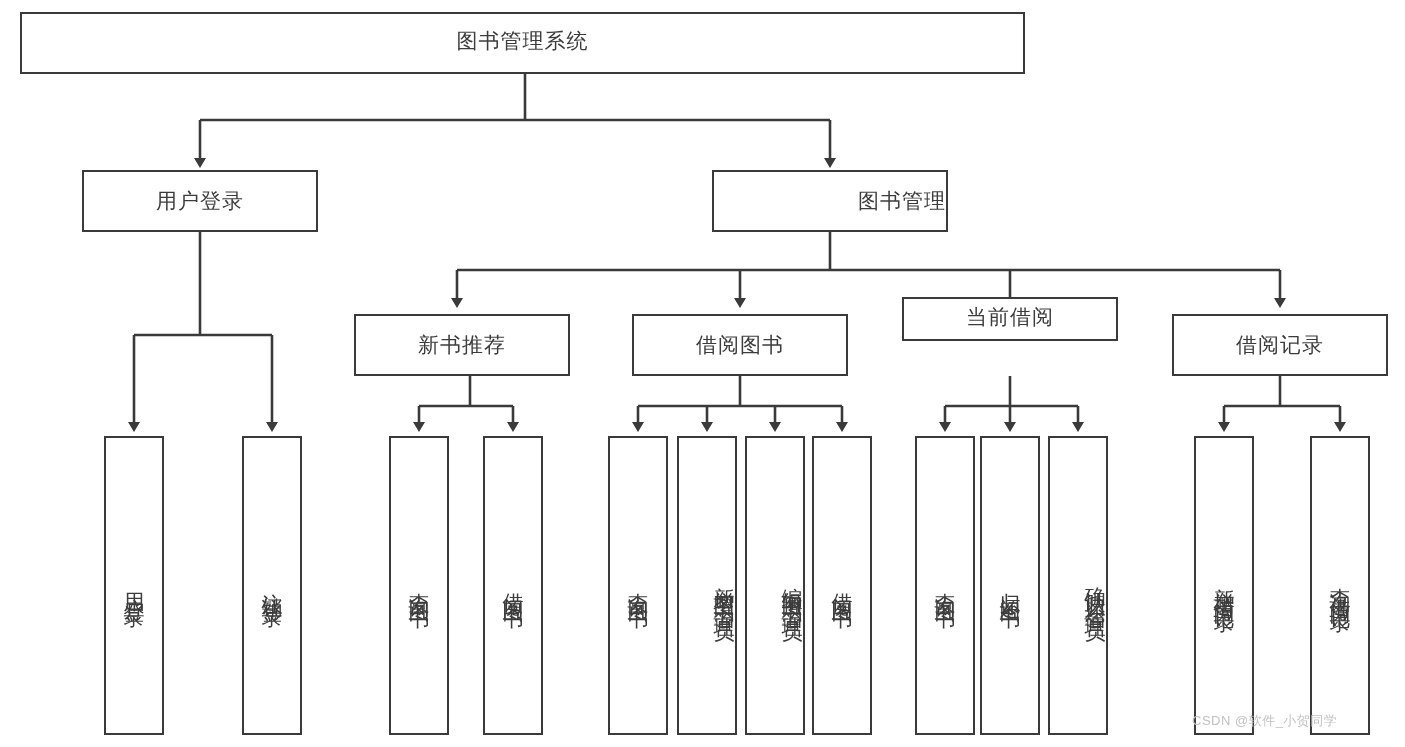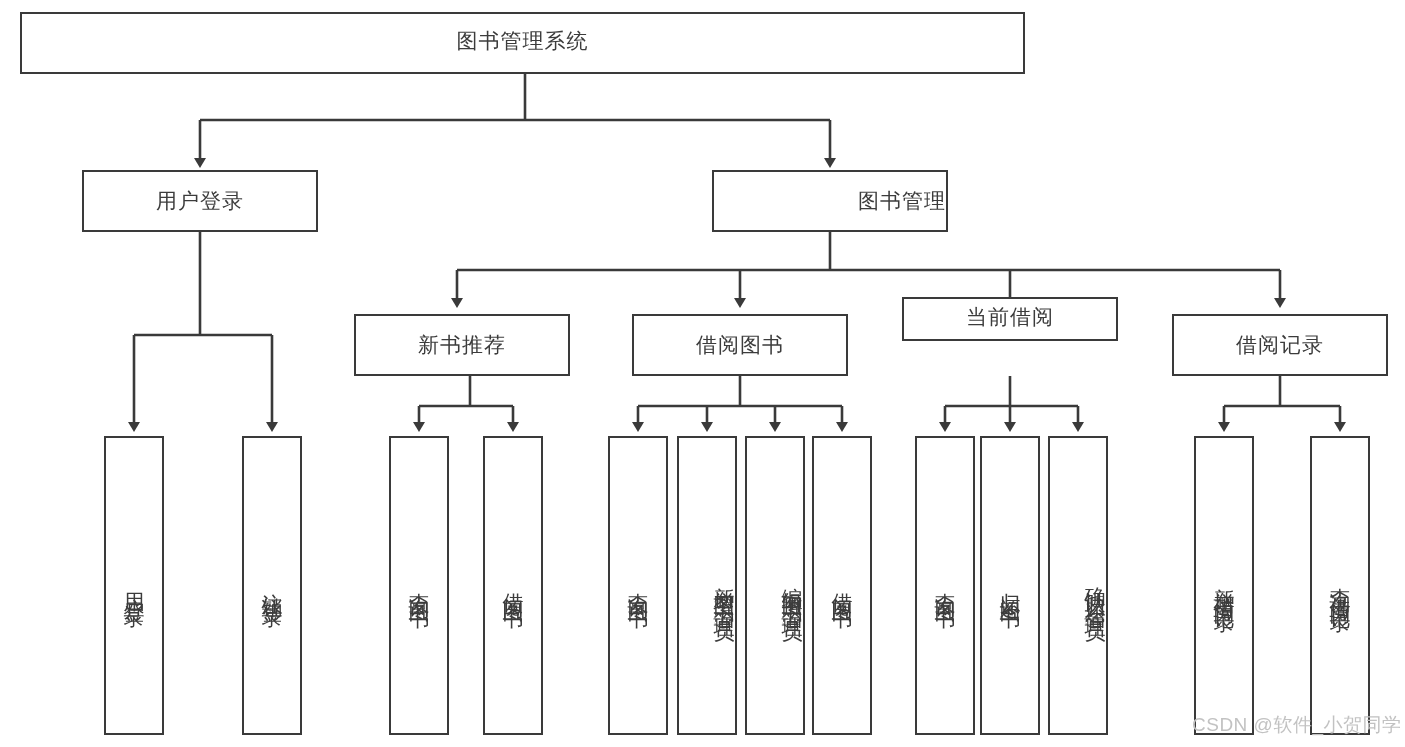--- a/index.html
+++ b/index.html
@@ -56,21 +56,21 @@
     line-height: 1.05;
   }
   .node.v.mid {
     align-items: center;
     padding-top: 0;
   }
   .watermark {
     position: absolute;
     left: 1192px;
     top: 712px;
-    font-size: 19px;
+    font-size: 13px;
     color: #c2c2c2;
     letter-spacing: 0.5px;
     white-space: nowrap;
   }
 </style>
 </head>
 <body>
 
 <div id="diagram-root">
 

